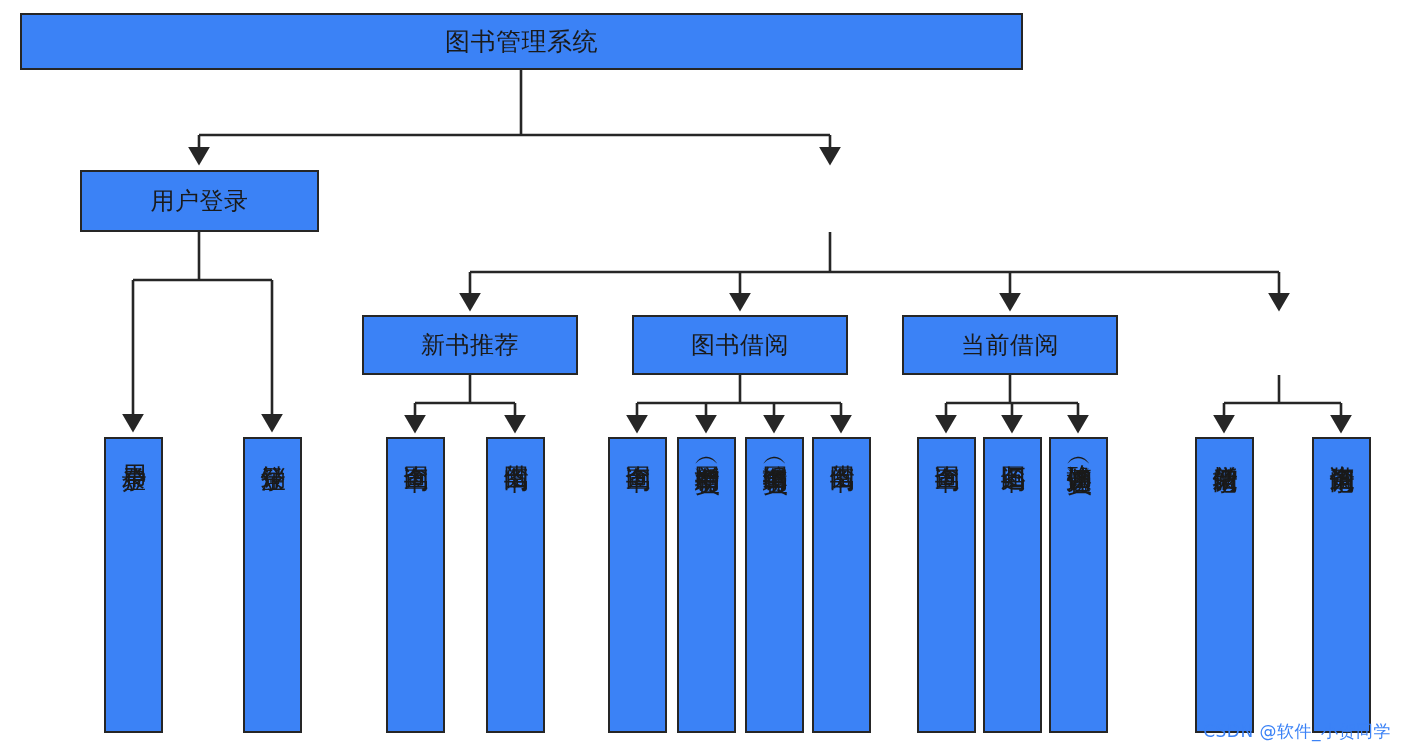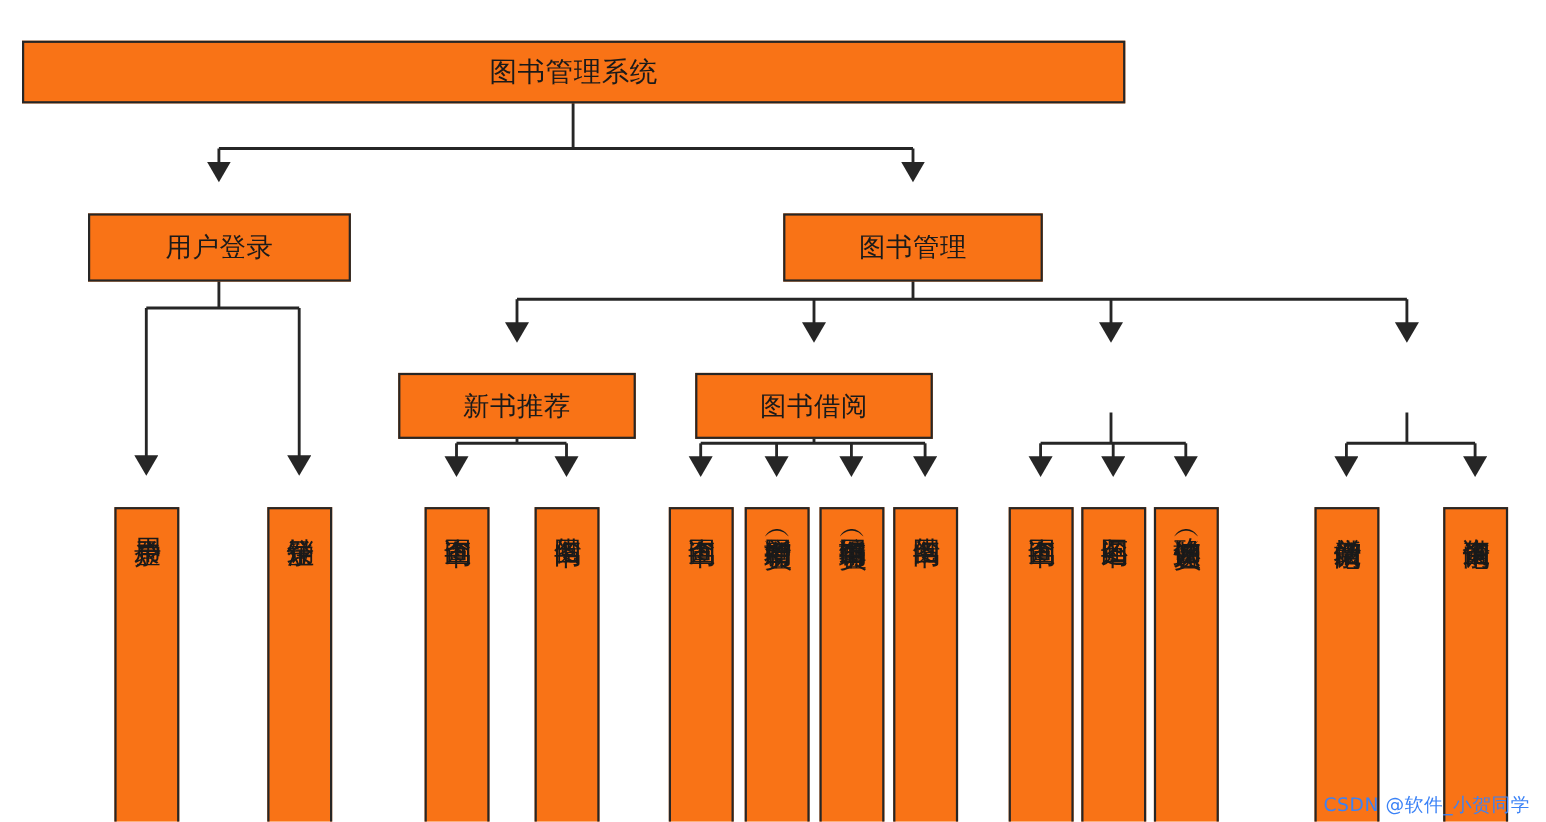--- a/index.html
+++ b/index.html
@@ -17,26 +17,25 @@
   svg.edges{
     position:absolute;
     left:0; top:0;
     width:1405px; height:747px;
     pointer-events:none;
   }
   .node{
     position:absolute;
     box-sizing:border-box;
     border:2.5px solid #262626;
-    background:#f97316;
+    background:#3b82f6;
     display:flex;
     align-items:center;
     justify-content:center;
     color:#1a1a1a;
-    margin-top:24px;
   }
   .node .lbl{
     display:block;
     text-align:center;
     white-space:nowrap;
     line-height:1.0;
   }
   
   .node.h .lbl{
     font-size:24px;
@@ -122,29 +121,29 @@
     </g>
   </svg>
 
   <div class="node h root" style="left:20px;top:13px;width:1003px;height:57px;">
     <span class="lbl">图书管理系统</span>
   </div>
 
   <div class="node h" style="left:80px;top:170px;width:239px;height:62px;">
     <span class="lbl">用户登录</span>
   </div>
-  <div class="node h" style="left:712px;top:170px;width:236px;height:62px;">
-    <span class="lbl">图书管理</span>
-  </div>
 
   <div class="node h" style="left:632px;top:315px;width:216px;height:60px;">
     <span class="lbl">图书借阅</span>
   </div>
   <div class="node h" style="left:362px;top:315px;width:216px;height:60px;">
     <span class="lbl">新书推荐</span>
+  </div>
+  <div class="node h" style="left:902px;top:315px;width:216px;height:60px;">
+    <span class="lbl">当前借阅</span>
   </div>
 
   <div class="node v" style="left:104px;top:437px;width:59px;height:296px;">
     <span class="lbl">用户登录</span>
   </div>
   <div class="node v" style="left:243px;top:437px;width:59px;height:296px;">
     <span class="lbl">注销登录</span>
   </div>
 
   <div class="node v" style="left:386px;top:437px;width:59px;height:296px;">

